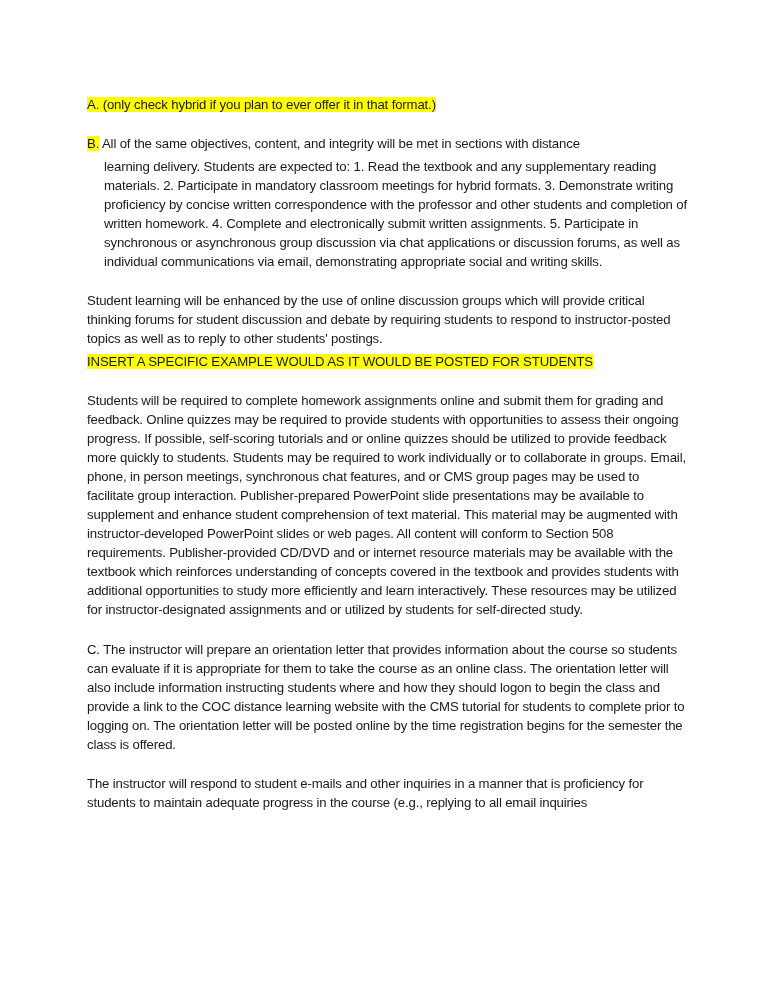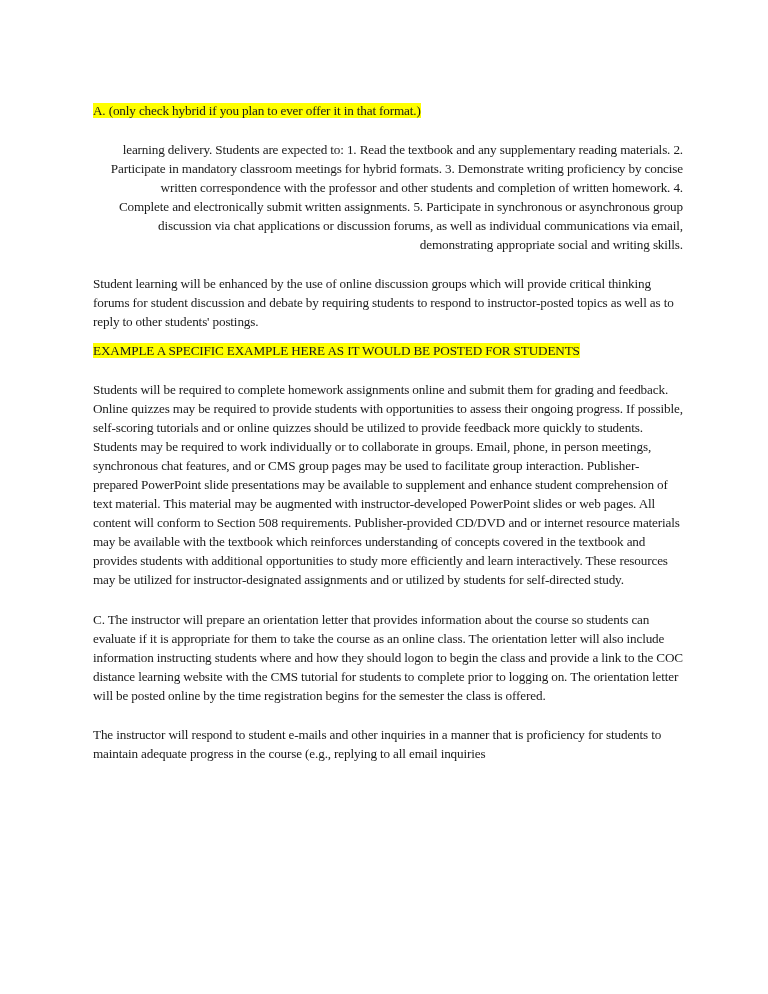--- a/index.html
+++ b/index.html
@@ -4,41 +4,42 @@
 <style>
   html, body { margin: 0; padding: 0; background: #ffffff; }
   body { width: 768px; height: 994px; overflow: hidden; position: relative; }
   .page {
     position: absolute; left: 83px; top: 91px; width: 610px;
     font-family: "Liberation Sans", sans-serif;
     font-size: 13.2px; line-height: 19px; color: #1a1a1a;
     letter-spacing: -0.15px;
   }
   .hl { background: #ffff00; }
-  p { margin: 10px; font-family: Liberation Serif, serif; }
+  p { margin: 4px; }
   .block-a { margin-bottom: 20px; }
   .block-b { margin-bottom: 20px; }
-  .indent-body { padding-left: 17px; text-align: right; }
+  .indent-body { padding-left: 17px; }
   .para { margin-bottom: 20px; }
   .gap-after { margin-bottom: 21px; }
 </style>
 </head>
 <body>
 
 <div class="page">
 
   <p class="block-a"><span class="hl"><span>A.</span><span> (only check hybrid if you plan to ever offer it in that format.)</span></span></p>
 
   <div class="block-b">
+    <p><span class="hl">B.</span><span> All of the same objectives, content, and integrity will be met in sections with distance</span></p>
     <p class="indent-body">learning delivery. Students are expected to: 1. Read the textbook and any supplementary reading materials. 2. Participate in mandatory classroom meetings for hybrid formats. 3. Demonstrate writing proficiency by concise written correspondence with the professor and other students and completion of written homework. 4. Complete and electronically submit written assignments. 5. Participate in synchronous or asynchronous group discussion via chat applications or discussion forums, as well as individual communications via email, demonstrating appropriate social and writing skills.</p>
   </div>
 
   <div class="para">
     <p>Student learning will be enhanced by the use of online discussion groups which will provide critical thinking forums for student discussion and debate by requiring students to respond to instructor-posted topics as well as to reply to other students' postings.</p>
-    <p><span class="hl">EXAMPLE A SPECIFIC EXAMPLE HERE AS IT WOULD BE POSTED FOR STUDENTS</span></p>
+    <p><span class="hl">INSERT A SPECIFIC EXAMPLE WOULD AS IT WOULD BE POSTED FOR STUDENTS</span></p>
   </div>
 
   <p class="gap-after">Students will be required to complete homework assignments online and submit them for grading and feedback.  Online quizzes may be required to provide students with opportunities to assess their ongoing progress. If possible, self-scoring tutorials and or online quizzes should be utilized to provide feedback more quickly to students. Students may be required to work individually or to collaborate in groups.  Email, phone, in person meetings, synchronous chat features, and or CMS group pages may be used to facilitate group interaction. Publisher-prepared PowerPoint slide presentations may be available to supplement and enhance student comprehension of text material. This material may be augmented with instructor-developed PowerPoint slides or web pages.  All content will conform to Section 508 requirements. Publisher-provided CD/DVD and or internet resource materials may be available with the textbook which reinforces understanding of concepts covered in the textbook and provides students with additional opportunities to study more efficiently and learn interactively. These resources may be utilized for instructor-designated assignments and or utilized by students for self-directed study.</p>
 
   <p class="para">C. The instructor will prepare an orientation letter that provides information about the course so students can evaluate if it is appropriate for them to take the course as an online class. The orientation letter will also include information instructing students where and how they should logon to begin the class and provide a link to the COC distance learning website with the CMS tutorial for students to complete prior to logging on. The orientation letter will be posted online by the time registration begins for the semester the class is offered.</p>
 
   <p>The instructor will respond to student e-mails and other inquiries in a manner that is proficiency for students to maintain adequate progress in the course (e.g., replying to all email inquiries</p>
 
 </div>
 

